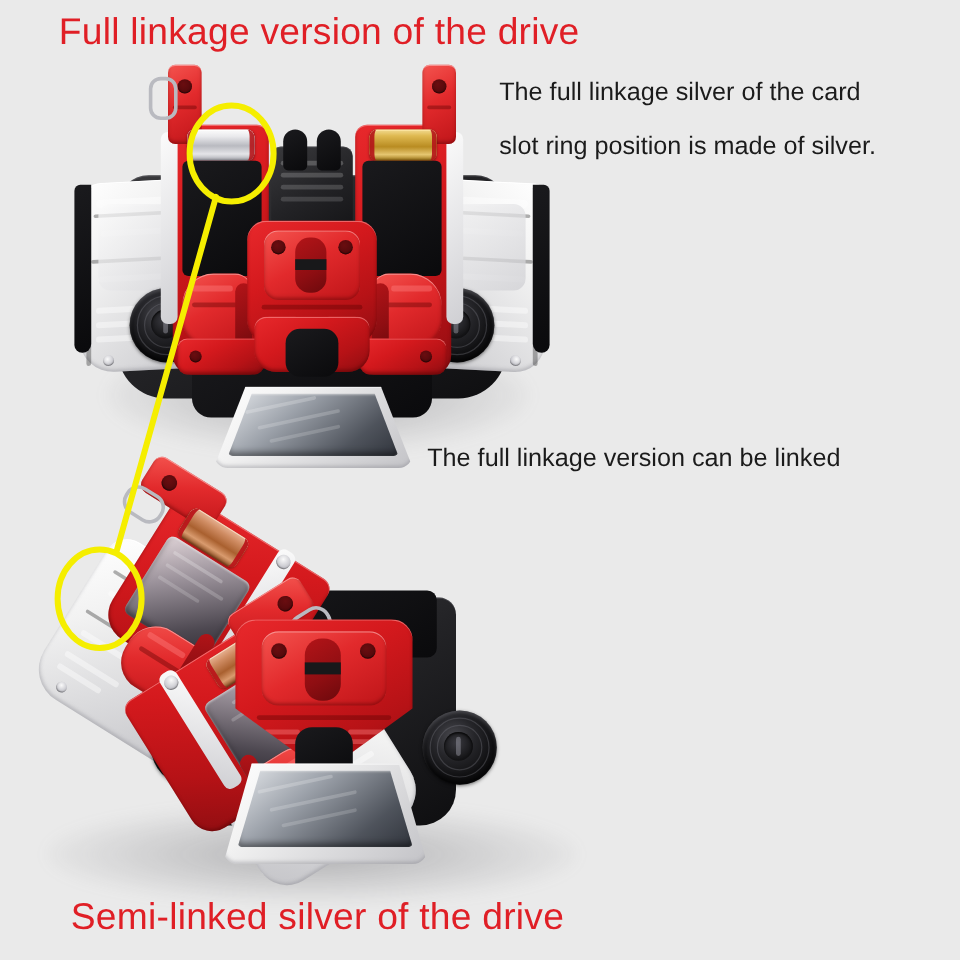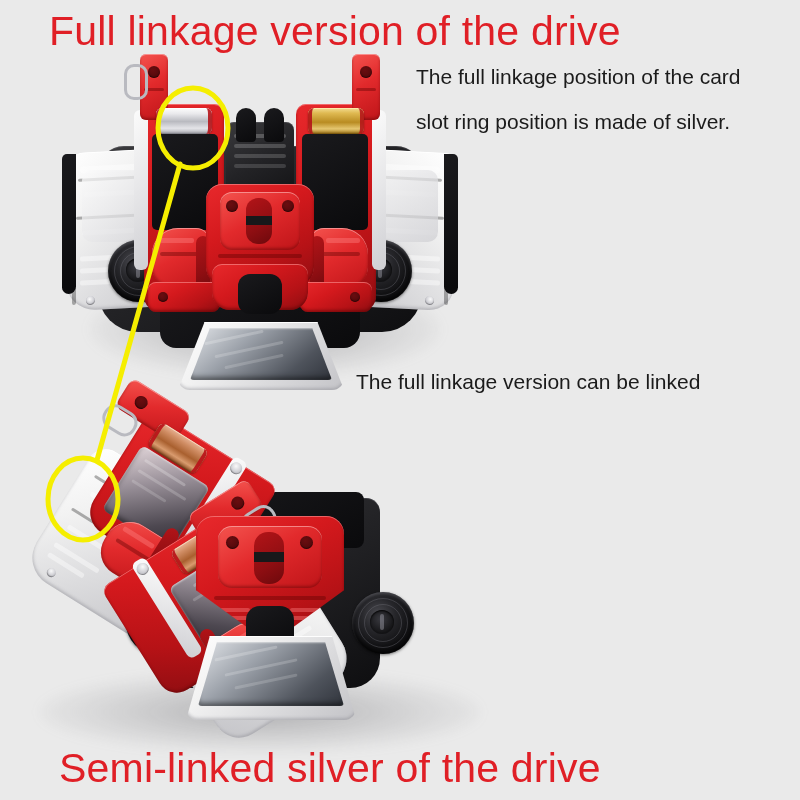--- a/index.html
+++ b/index.html
@@ -10,21 +10,21 @@
     font-family:"Liberation Sans","DejaVu Sans",sans-serif;
     overflow:hidden;
     position:relative;
   }
   #stage{position:absolute;inset:0;width:800px;height:800px;}
 
   
   .caption{
     position:absolute;
     color:#e01f26;
-    font-size:41px;
+    font-size:31px;
     font-weight:400;
     letter-spacing:0.2px;
     white-space:nowrap;
     line-height:1;
   }
   #caption-top{left:49px;top:11px;}
   #caption-bottom{left:59px;top:748px;}
 
   
   .para{
@@ -122,21 +122,21 @@
   .scr-d{position:absolute;border-radius:50%;background:radial-gradient(circle at 40% 35%,#6a0d10,#4a080a);box-shadow:inset 0 -1px 1px rgba(0,0,0,.5);}
 </style>
 </head>
 <body style="background: rgb(234, 234, 234);">
 
 <div id="stage">
 
   <div class="caption" id="caption-top" style="color: rgb(224, 31, 38);">Full linkage version of the drive</div>
 
   <div class="para" id="note-top" style="color: rgb(27, 27, 27);">
-    <div>The full linkage position of the card</div>
+    <div>The full linkage silver of the card</div>
     <div>slot ring position is made of silver.</div>
   </div>
 
   <div class="para" id="note-mid" style="color: rgb(27, 27, 27);">
     <div>The full linkage version can be linked</div>
   </div>
 
   <div class="caption" id="caption-bottom" style="color: rgb(224, 31, 38);">Semi-linked silver of the drive</div>
 
   <div class="toy" id="device-top" style="left:60px;top:50px;width:400px;height:350px;">

